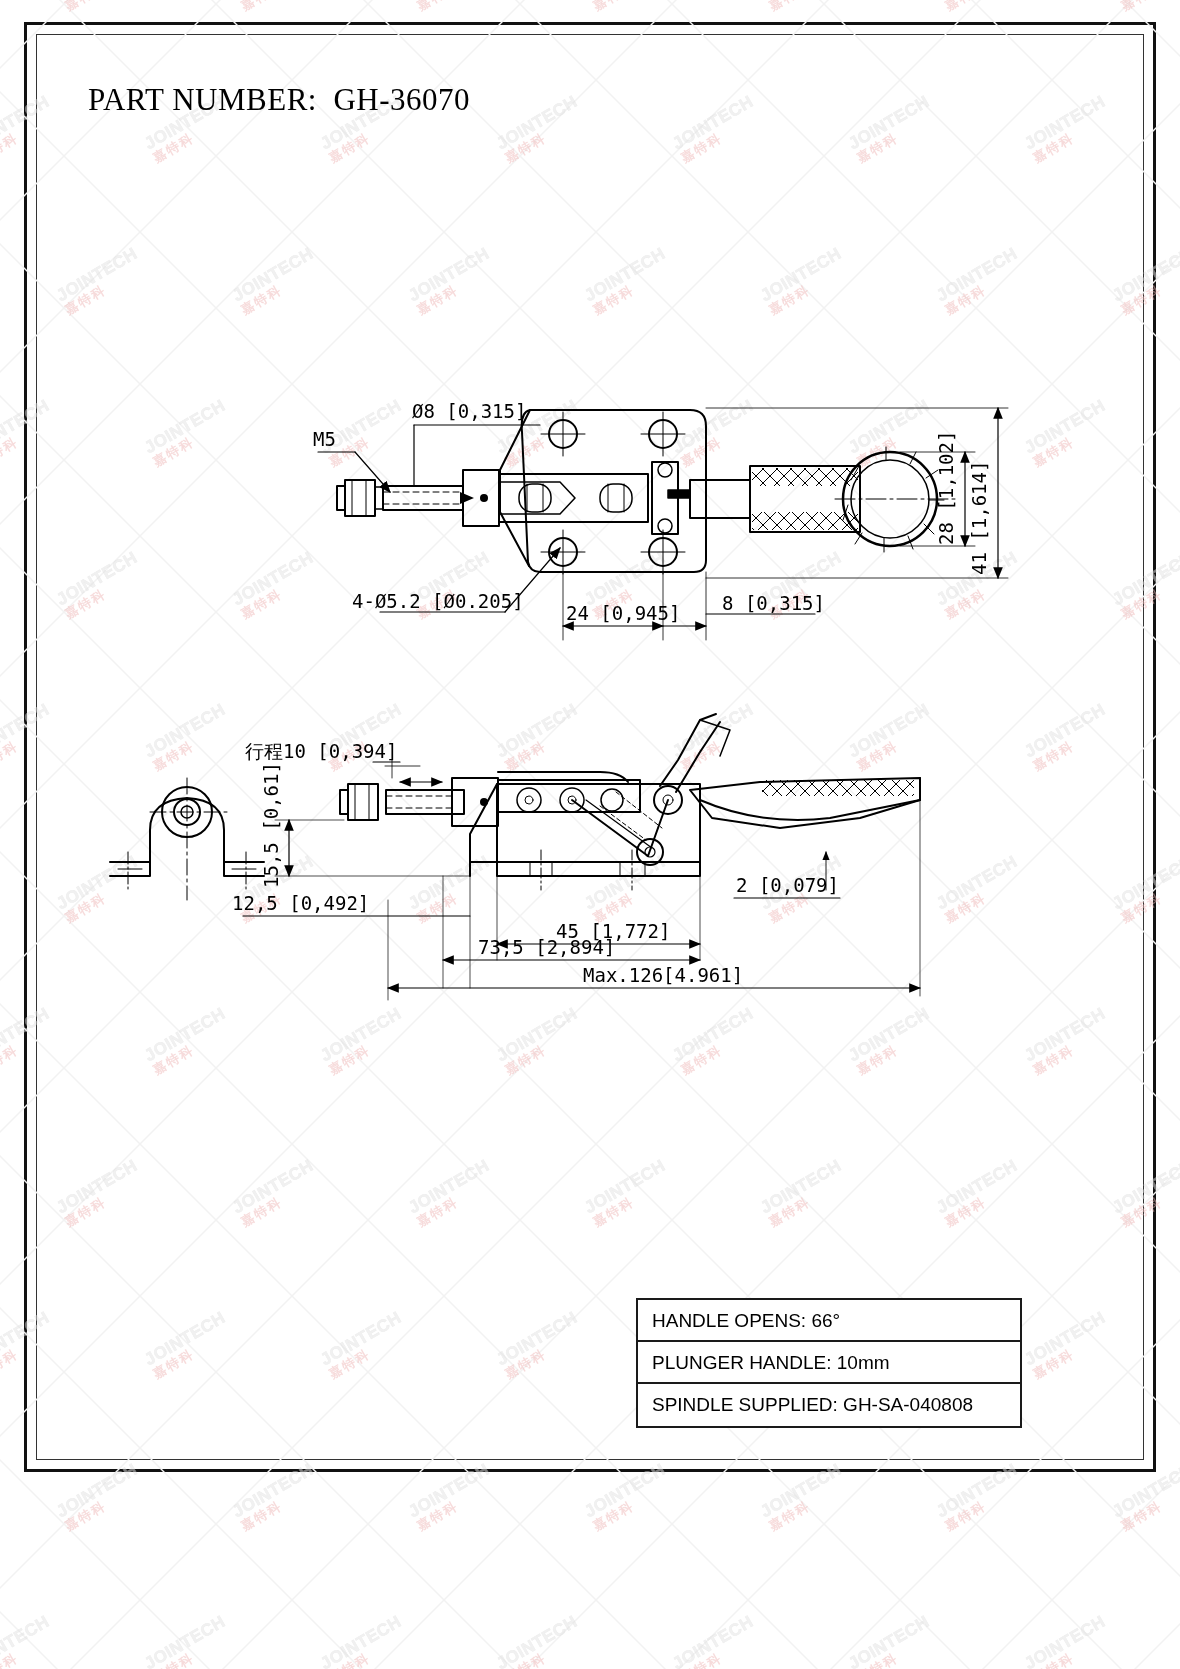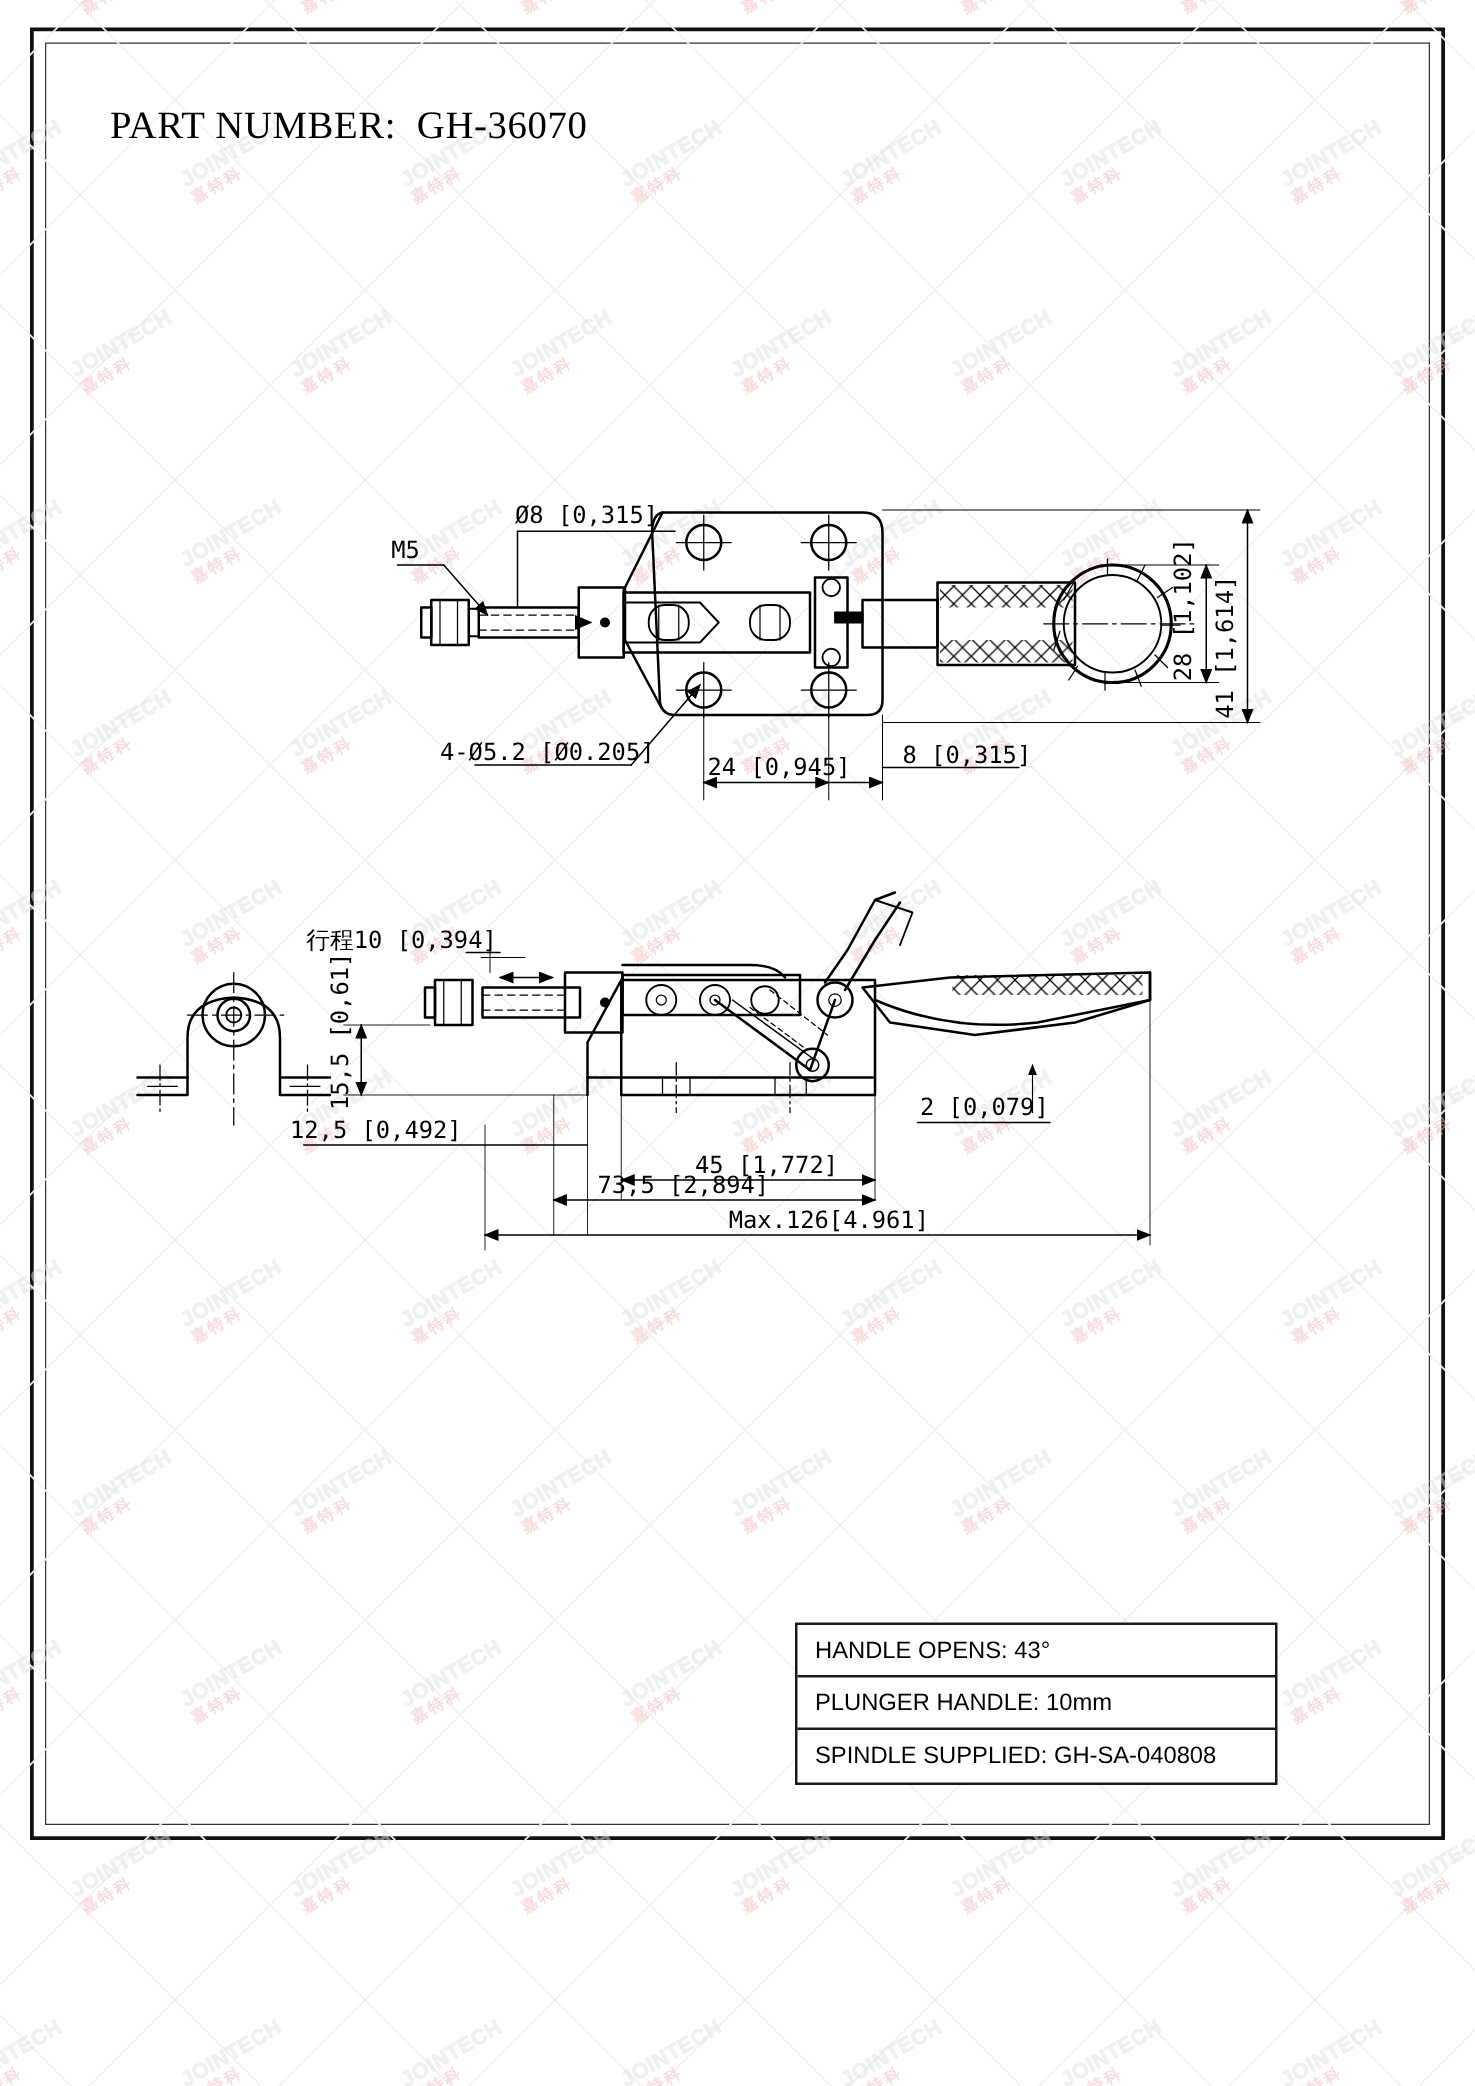--- a/index.html
+++ b/index.html
@@ -448,18 +448,18 @@
       <text x="278" y="888" transform="rotate(-90 278 888)">15,5  [0,61]</text>
       <text x="232" y="910">12,5  [0,492]</text>
       <text x="556" y="938">45  [1,772]</text>
       <text x="736" y="892">2  [0,079]</text>
       <text x="478" y="954">73,5  [2,894]</text>
       <text x="583" y="982">Max.126[4.961]</text>
     </g>
   </svg>
 
   <div id="spec">
-    <div class="row">HANDLE OPENS: 43°</div>
+    <div class="row">HANDLE OPENS: 66°</div>
     <div class="row">PLUNGER HANDLE: 10mm</div>
     <div class="row">SPINDLE SUPPLIED: GH-SA-040808</div>
   </div>
 
 </div>
 
 </body></html>

